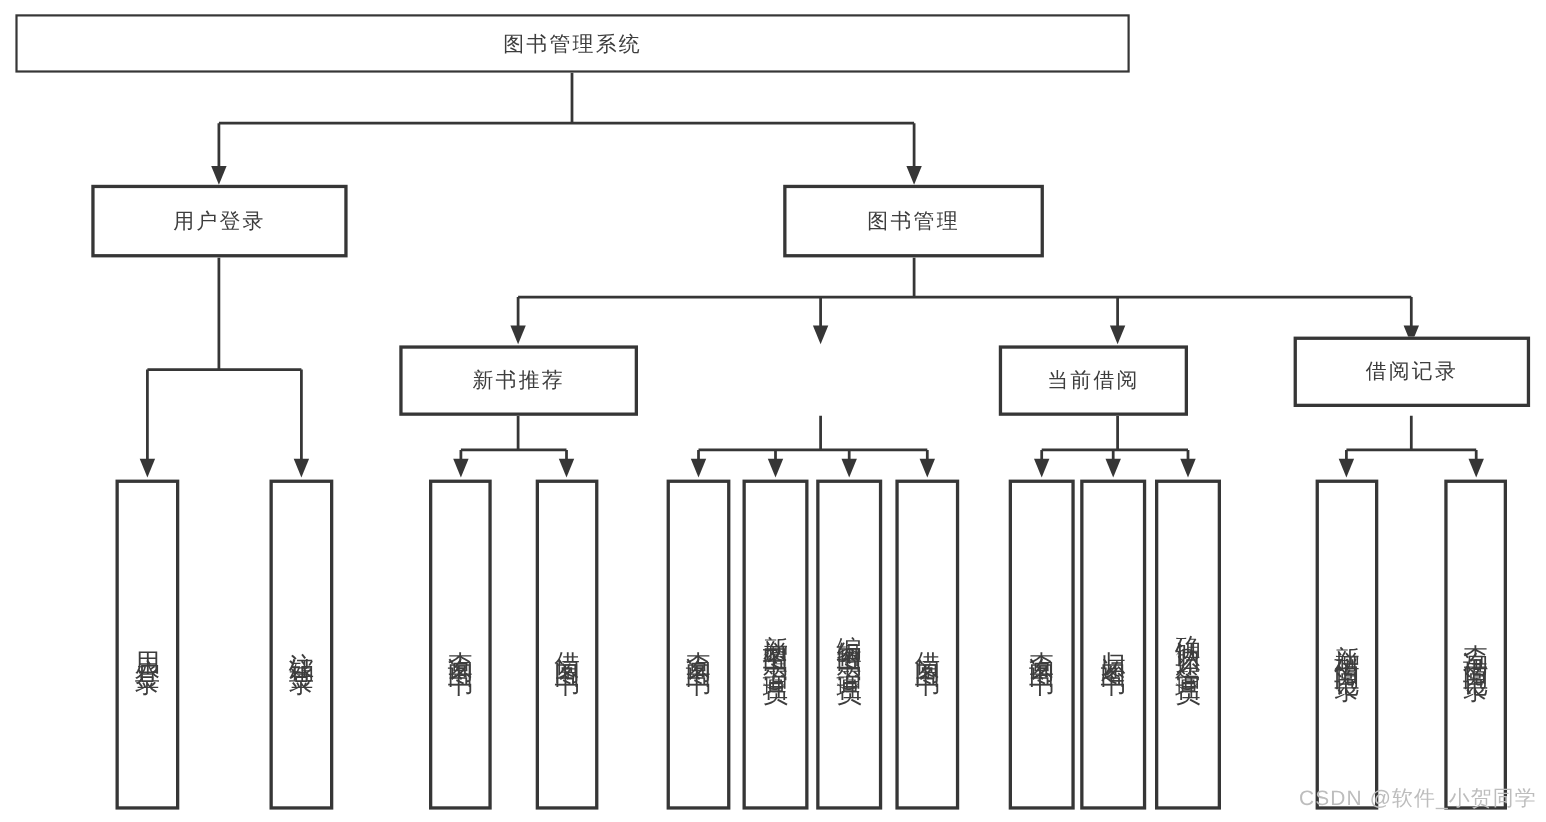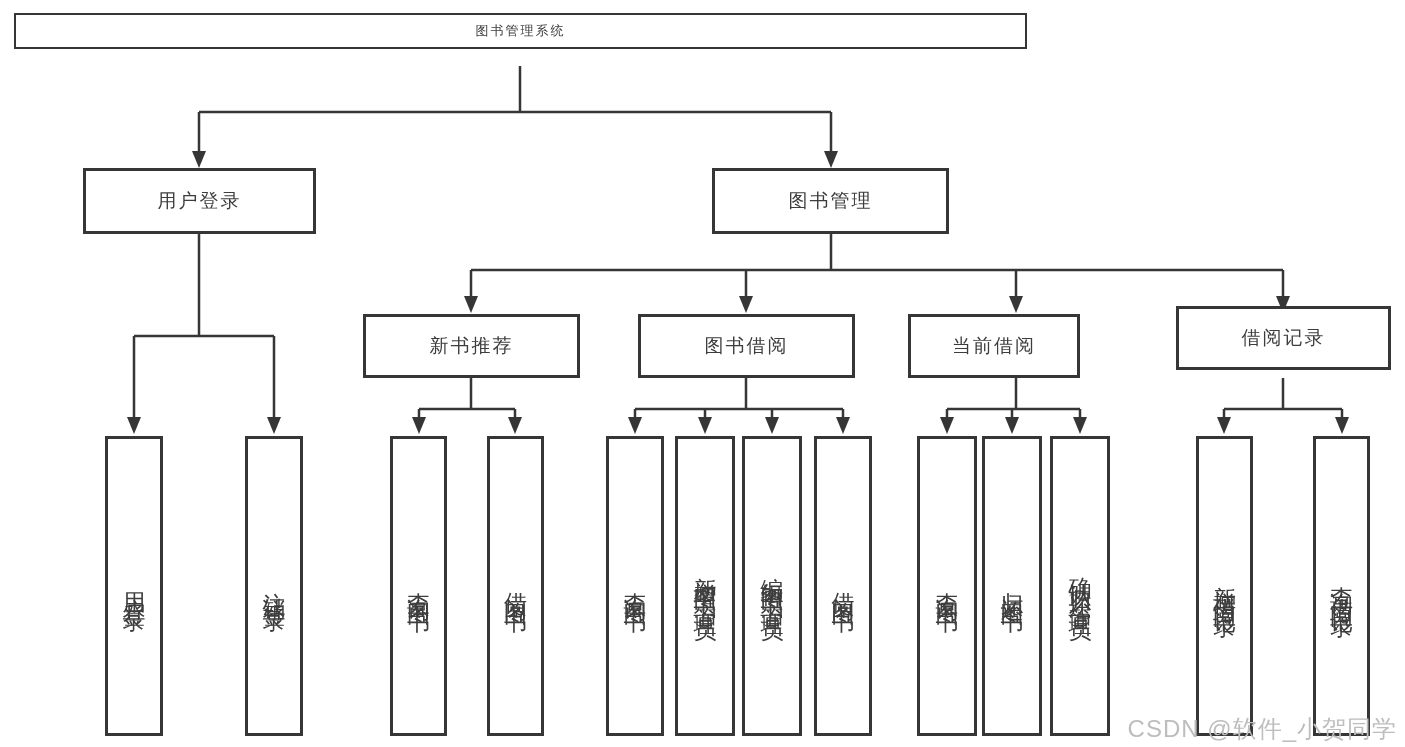--- a/index.html
+++ b/index.html
@@ -6,21 +6,21 @@
   .stage {
     position:relative; width:1405px; height:747px; background:#ffffff;
     font-family:"Liberation Sans","DejaVu Sans",sans-serif; overflow:hidden;
   }
   svg.connectors { position:absolute; left:0; top:0; z-index:1; }
   .node {
     position:absolute; z-index:2; box-sizing:border-box;
     background:#ffffff; border:3px solid #363636; color:#3d3d3d;
     display:flex; align-items:center; justify-content:center;
   }
-  .node.root   { left:14px;  top:13px;  width:1013px; height:36px; border-width:2px; font-size:13px; letter-spacing:2px; }
+  .node.root   { left:14px;  top:13px;  width:1013px; height:53px; border-width:2px; font-size:19px; letter-spacing:2px; }
   .node.branch { font-size:19px; letter-spacing:2px; }
   .n-user-login     { left:83px;   top:168px; width:233px; height:66px; }
   .n-book-mgmt      { left:712px;  top:168px; width:237px; height:66px; }
   .n-new-book-rec   { left:363px;  top:314px; width:217px; height:64px; }
   .n-book-borrow    { left:638px;  top:314px; width:217px; height:64px; }
   .n-current-borrow { left:908px;  top:314px; width:172px; height:64px; }
   .n-borrow-records { left:1176px; top:306px; width:215px; height:64px; }
   .node.leaf {
     top:436px; height:300px;
     writing-mode:vertical-rl; text-orientation:mixed;
@@ -34,21 +34,21 @@
   .l6  { left:675px;  width:60px; }
   .l7  { left:742px;  width:60px; }
   .l8  { left:814px;  width:58px; }
   .l9  { left:917px;  width:60px; }
   .l10 { left:982px;  width:60px; }
   .l11 { left:1050px; width:60px; }
   .l12 { left:1196px; width:57px; }
   .l13 { left:1313px; width:57px; }
   .watermark {
     position:absolute; z-index:3; right:8px; top:713px;
-    font-size:24px; color:#bdbdbd; letter-spacing:1px; white-space:nowrap;
+    font-size:19px; color:#bdbdbd; letter-spacing:1px; white-space:nowrap;
   }
 </style>
 </head>
 <body>
 
 <div class="stage">
 
   <svg class="connectors" width="1405" height="747" viewBox="0 0 1405 747">
     <g stroke="#363636" stroke-width="2.5" fill="none">
       <path d="M520 66 V112 M199 112 H831 M199 112 V153 M831 112 V153"></path>
@@ -81,21 +81,20 @@
       <polygon points="1335,417 1349,417 1342,434"></polygon>
     </g>
   </svg>
 
   <div class="node root">图书管理系统</div>
 
   <div class="node branch n-user-login">用户登录</div>
   <div class="node branch n-new-book-rec">新书推荐</div>
 
   <div class="node branch n-book-mgmt">图书管理</div>
-  <div class="node branch n-book-borrow">图书借阅</div>
   <div class="node branch n-current-borrow">当前借阅</div>
   <div class="node branch n-borrow-records">借阅记录</div>
 
   <div class="node leaf l1">用户登录</div>
   <div class="node leaf l2">注销登录</div>
   <div class="node leaf l3">查询图书</div>
   <div class="node leaf l4">借阅图书</div>
   <div class="node leaf l5">查询图书</div>
   <div class="node leaf l6">新增图书（管理员）</div>
   <div class="node leaf l7">编辑图书（管理员）</div>

